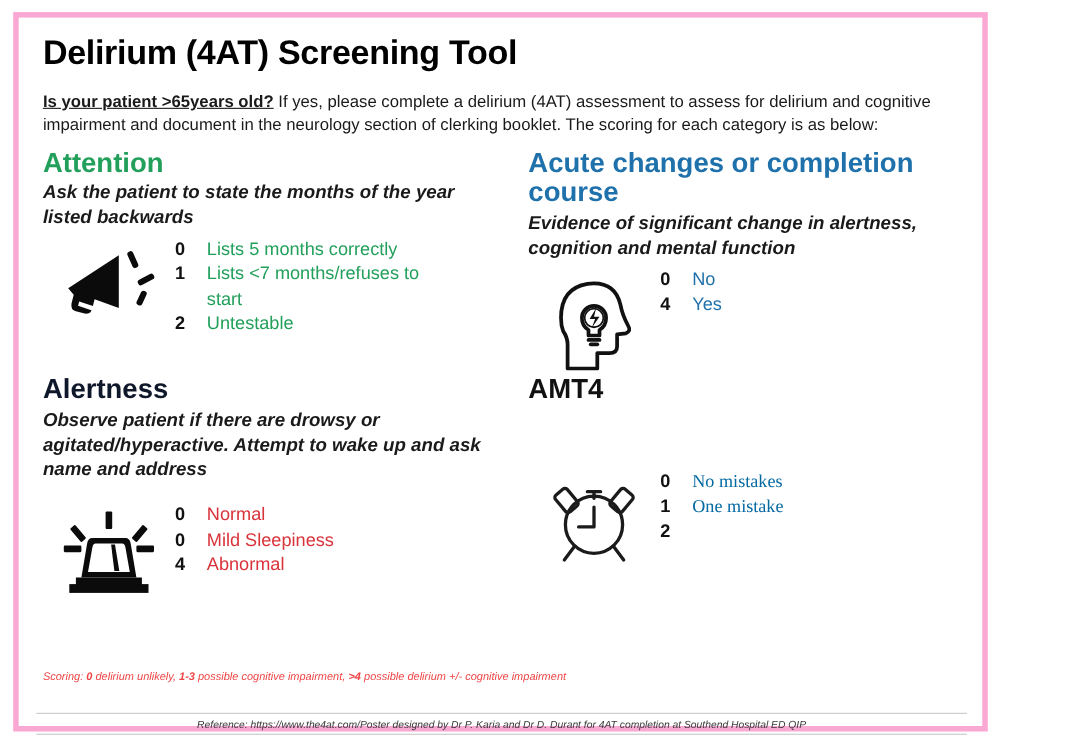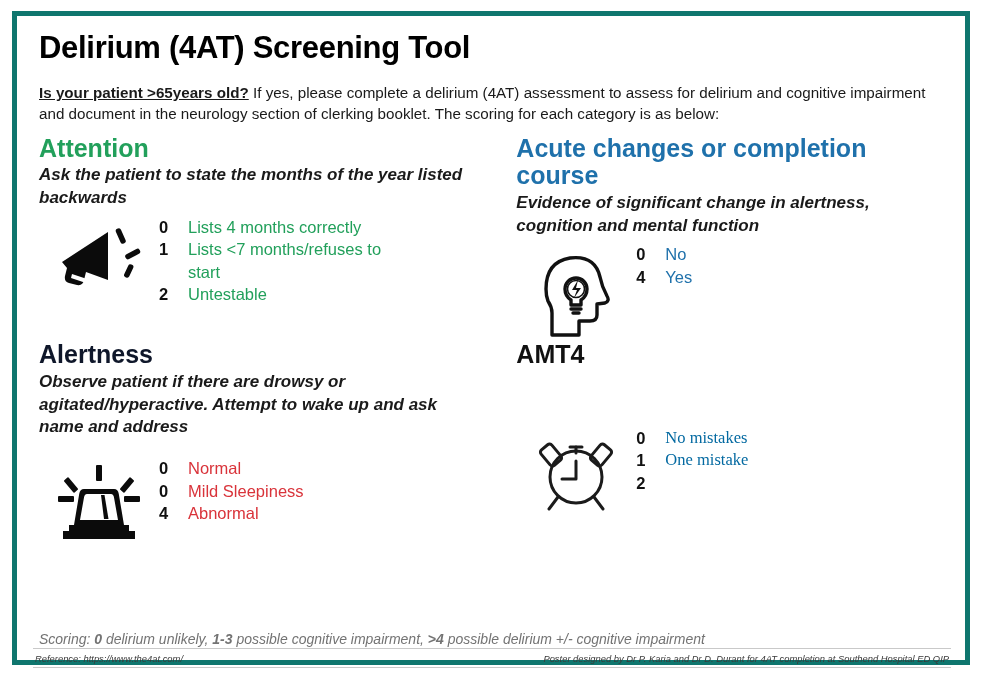--- a/index.html
+++ b/index.html
@@ -11,23 +11,23 @@
     width: 986px;
     height: 682px;
     font-family: "Liberation Sans", sans-serif;
     overflow: hidden;
   }
 
   .poster-frame {
     position: absolute;
     left: 12px;
     top: 11px;
-    width: 958px;
+    width: 886px;
     height: 654px;
-    border: 5px solid #0f766e;
+    border: 5px solid #f9a8d4;
     background: #ffffff;
     box-sizing: border-box;
   }
 
   .poster-inner {
     position: relative;
     width: 100%;
     height: 100%;
     padding: 14px 20px 0 22px;
     box-sizing: border-box;
@@ -136,42 +136,41 @@
   .row-top    { min-height: 196px; }
   .row-bottom { min-height: 214px; }
 
   
   .scoring {
     position: absolute;
     left: 22px;
     right: 20px;
     top: 593px;
     font-style: italic;
-    font-size: 14px;
-    color: #737373;
+    font-size: 10px;
+    color: #ef4444;
     line-height: 1.3;
-    margin-top: 21px;
   }
   .scoring b { font-weight: bold; }
 
   .foot-divider {
     position: absolute;
     left: 16px;
     right: 14px;
     top: 632px;
     height: 1px;
     background: #c9c9c9;
   }
   .foot-row {
     position: absolute;
     left: 18px;
     right: 16px;
     top: 637px;
     display: flex;
-    justify-content: space-between;
+    justify-content: center;
     align-items: baseline;
     font-style: italic;
     font-size: 9.4px;
     color: #3a3a3a;
   }
   .foot-divider-bottom {
     position: absolute;
     left: 16px;
     right: 14px;
     top: 651px;
@@ -206,21 +205,21 @@
                   <path d="M16 52 L34 58 L33 62 L15 56 Z" fill="#ffffff"></path>
                   <rect x="62" y="6" width="5.5" height="16" rx="2.4" transform="rotate(-24 64.7 14)"></rect>
                   <rect x="74" y="24" width="5.5" height="16" rx="2.4" transform="rotate(62 76.7 32)"></rect>
                   <rect x="70" y="42" width="5.5" height="14" rx="2.4" transform="rotate(25 72.7 49)"></rect>
                 </g>
               </svg>
             </div>
             <ul class="score-list">
               <li>
                 <span class="num">0</span>
-                <span class="lbl green">Lists 4 months correctly</span>
+                <span class="lbl green">Lists 5 months correctly</span>
               </li>
               <li>
                 <span class="num">1</span>
                 <span class="lbl green wrap">Lists &lt;7 months/refuses to start</span>
               </li>
               <li>
                 <span class="num">2</span>
                 <span class="lbl green">Untestable</span>
               </li>
             </ul>

